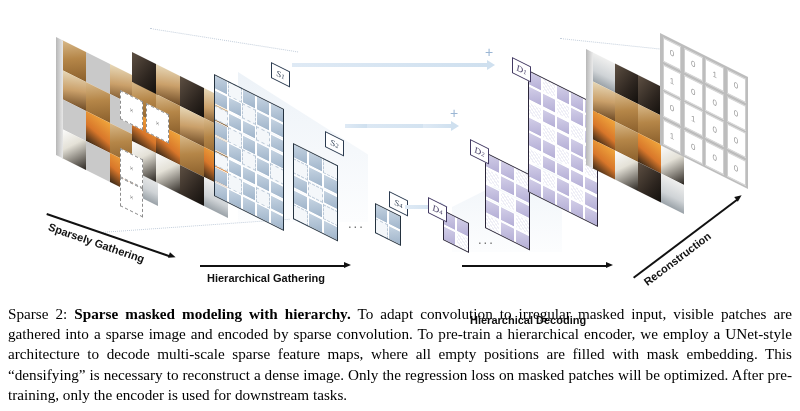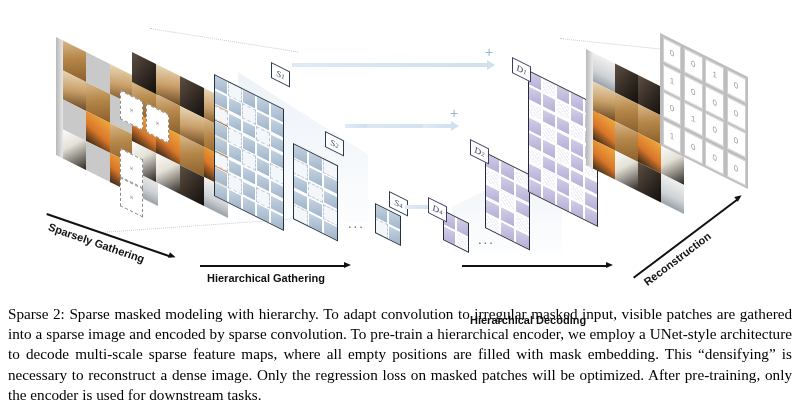--- a/index.html
+++ b/index.html
@@ -143,21 +143,21 @@
   .guide{position:absolute;border-top:1px dotted #c3cedb;transform-origin:0 0;}
   .cone{position:absolute;background:linear-gradient(180deg,rgba(215,227,239,.45),rgba(236,242,248,.15));}
 
   
   #caption{
     position:absolute;left:8px;top:304px;width:784px;
     font-family:"Liberation Serif", serif;
     font-size:15.2px;line-height:20.2px;color:#000;
     text-align:justify;
   }
-  #caption b{font-weight:normal;}
+  #caption b{font-weight:bold;}
 </style>
 </head>
 <body>
 
 <div id="figure">
 
   <div class="guide" style="left:150px;top:28px;width:150px;transform:rotate(9deg);"></div>
   <div class="guide" style="left:100px;top:232px;width:190px;transform:rotate(-4deg);"></div>
   <div class="guide" style="left:560px;top:38px;width:120px;transform:rotate(6deg);"></div>
 

